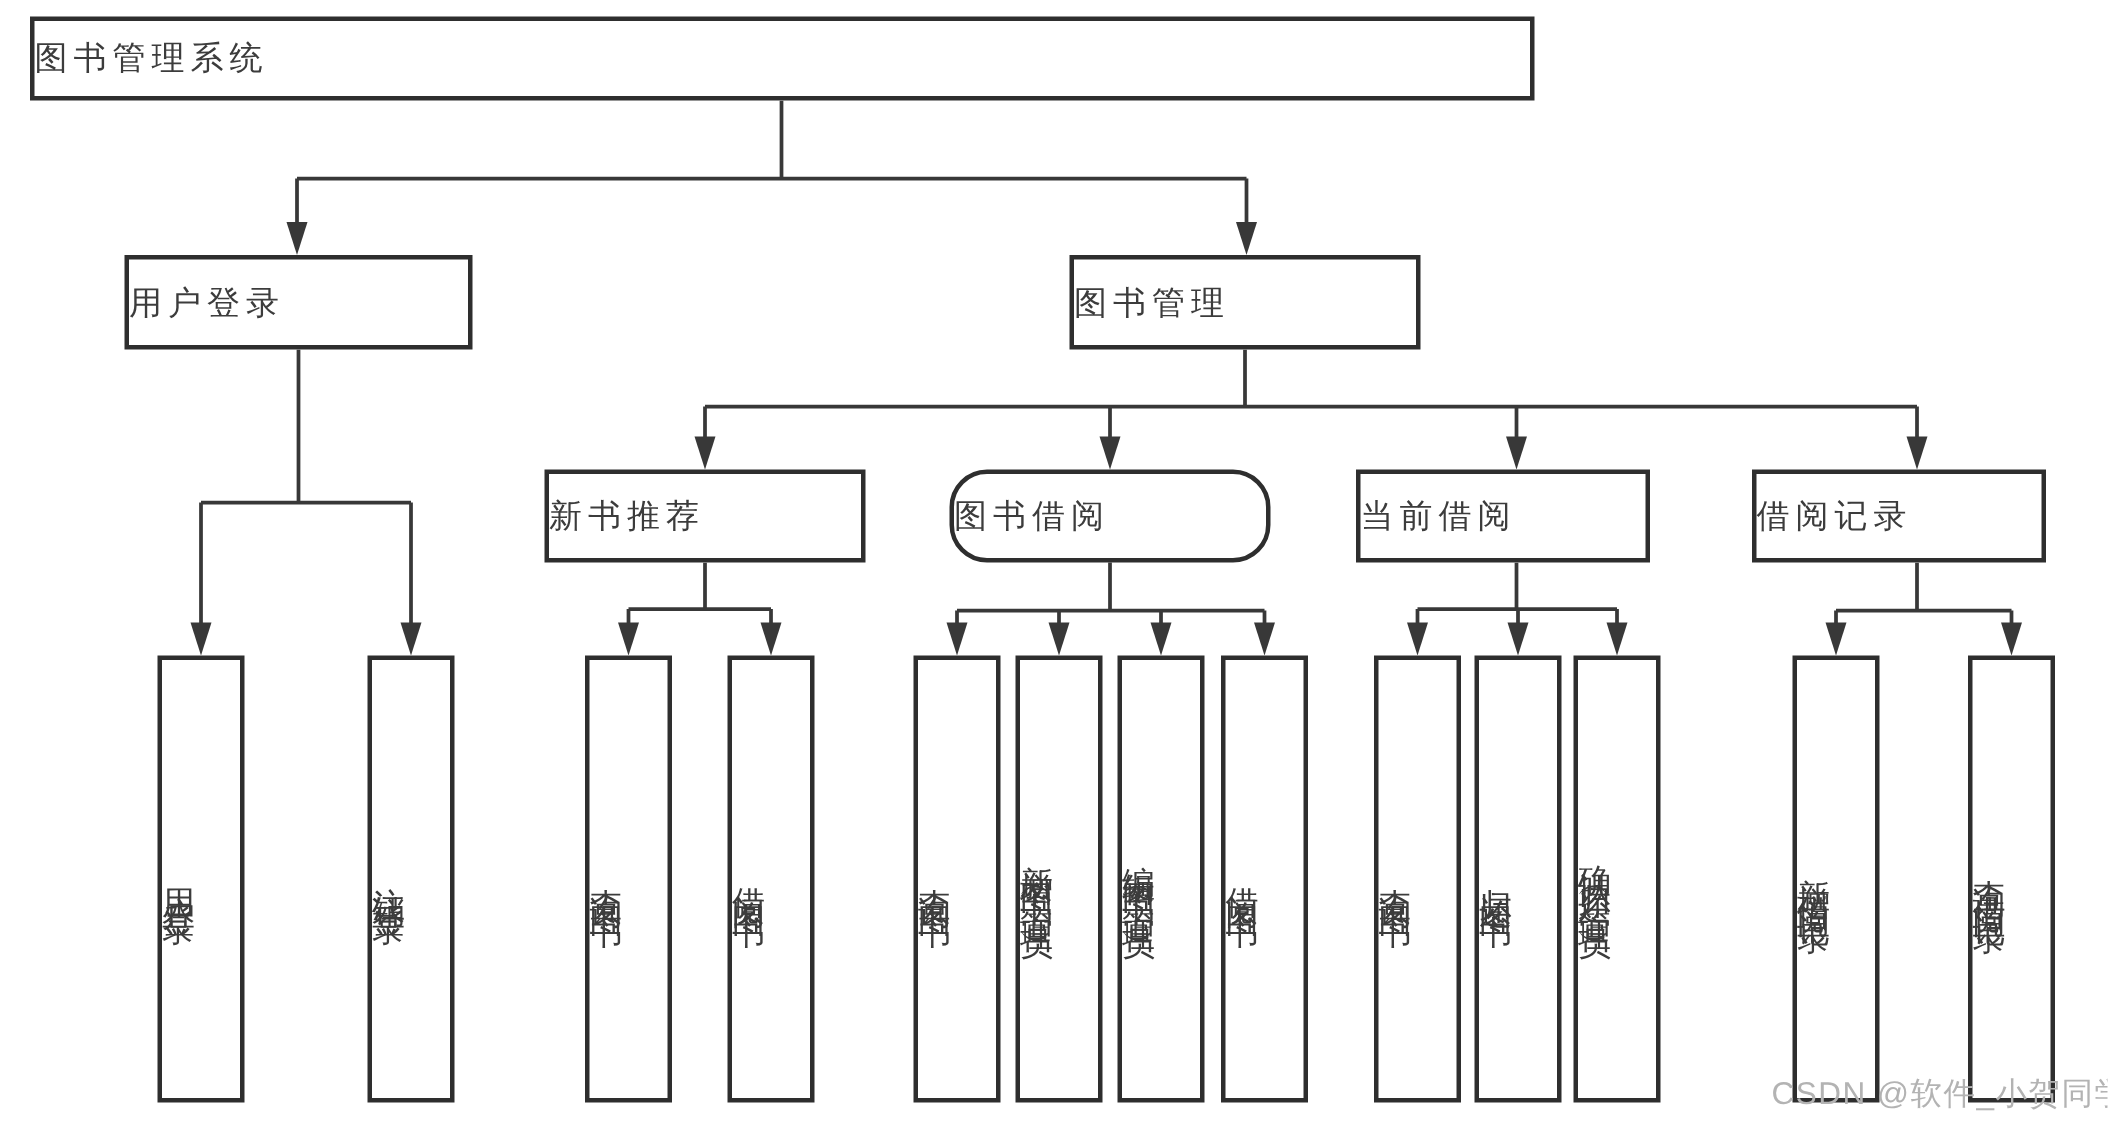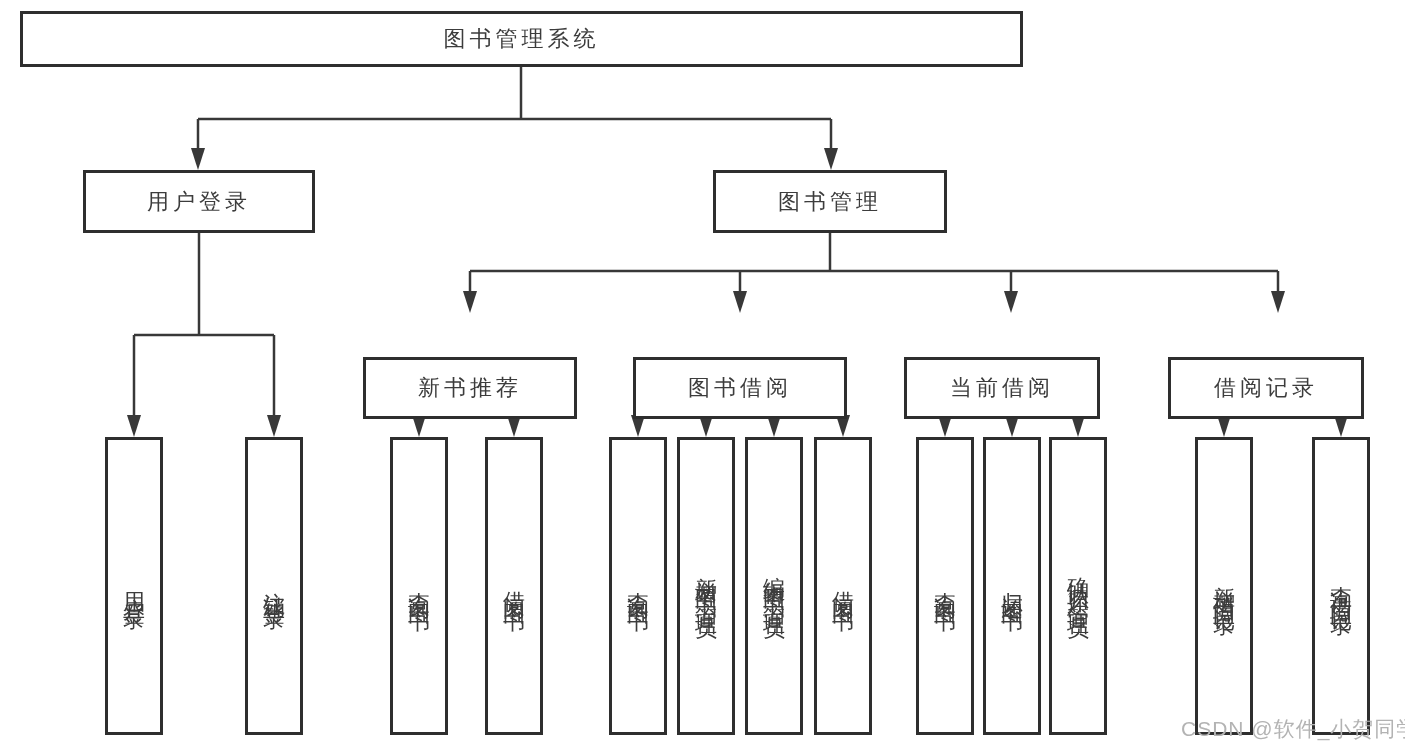--- a/index.html
+++ b/index.html
@@ -14,31 +14,31 @@
   svg.connectors { position: absolute; left: 0; top: 0; width: 1405px; height: 747px; }
   svg.connectors line { stroke: #383838; stroke-width: 2.5; }
   svg.connectors polygon { fill: #383838; stroke: none; }
 
   .node {
     position: absolute;
     background: #ffffff;
     border: 3px solid #2e2e2e;
     display: flex;
     align-items: center;
-    justify-content: center;
+    justify-content: flex-start;
     color: #3c3c3c;
     box-sizing: border-box;
   }
   .h-node { font-size: 22px; letter-spacing: 4px; white-space: nowrap; }
   .root-node  { left: 20px;  top: 11px;  width: 1003px; height: 56px; }
   .l2-a { left: 83px;  top: 170px; width: 232px; height: 63px; }
   .l2-b { left: 713px; top: 170px; width: 234px; height: 63px; }
-  .l3   { top: 313px; height: 62px; margin-top: 44px; }
+  .l3   { top: 313px; height: 62px; }
   .l3-1 { left: 363px;  width: 214px; }
-  .l3-2 { left: 633px;  width: 214px; }
+  .l3-2 { left: 633px;  width: 214px; border-radius: 25px; }
   .l3-3 { left: 904px;  width: 196px; }
   .l3-4 { left: 1168px; width: 196px; }
 
   .leaf {
     top: 437px; width: 58px; height: 298px;
     border-width: 3px;
   }
   .leaf .vtext {
     writing-mode: vertical-lr;
     font-size: 22px;

